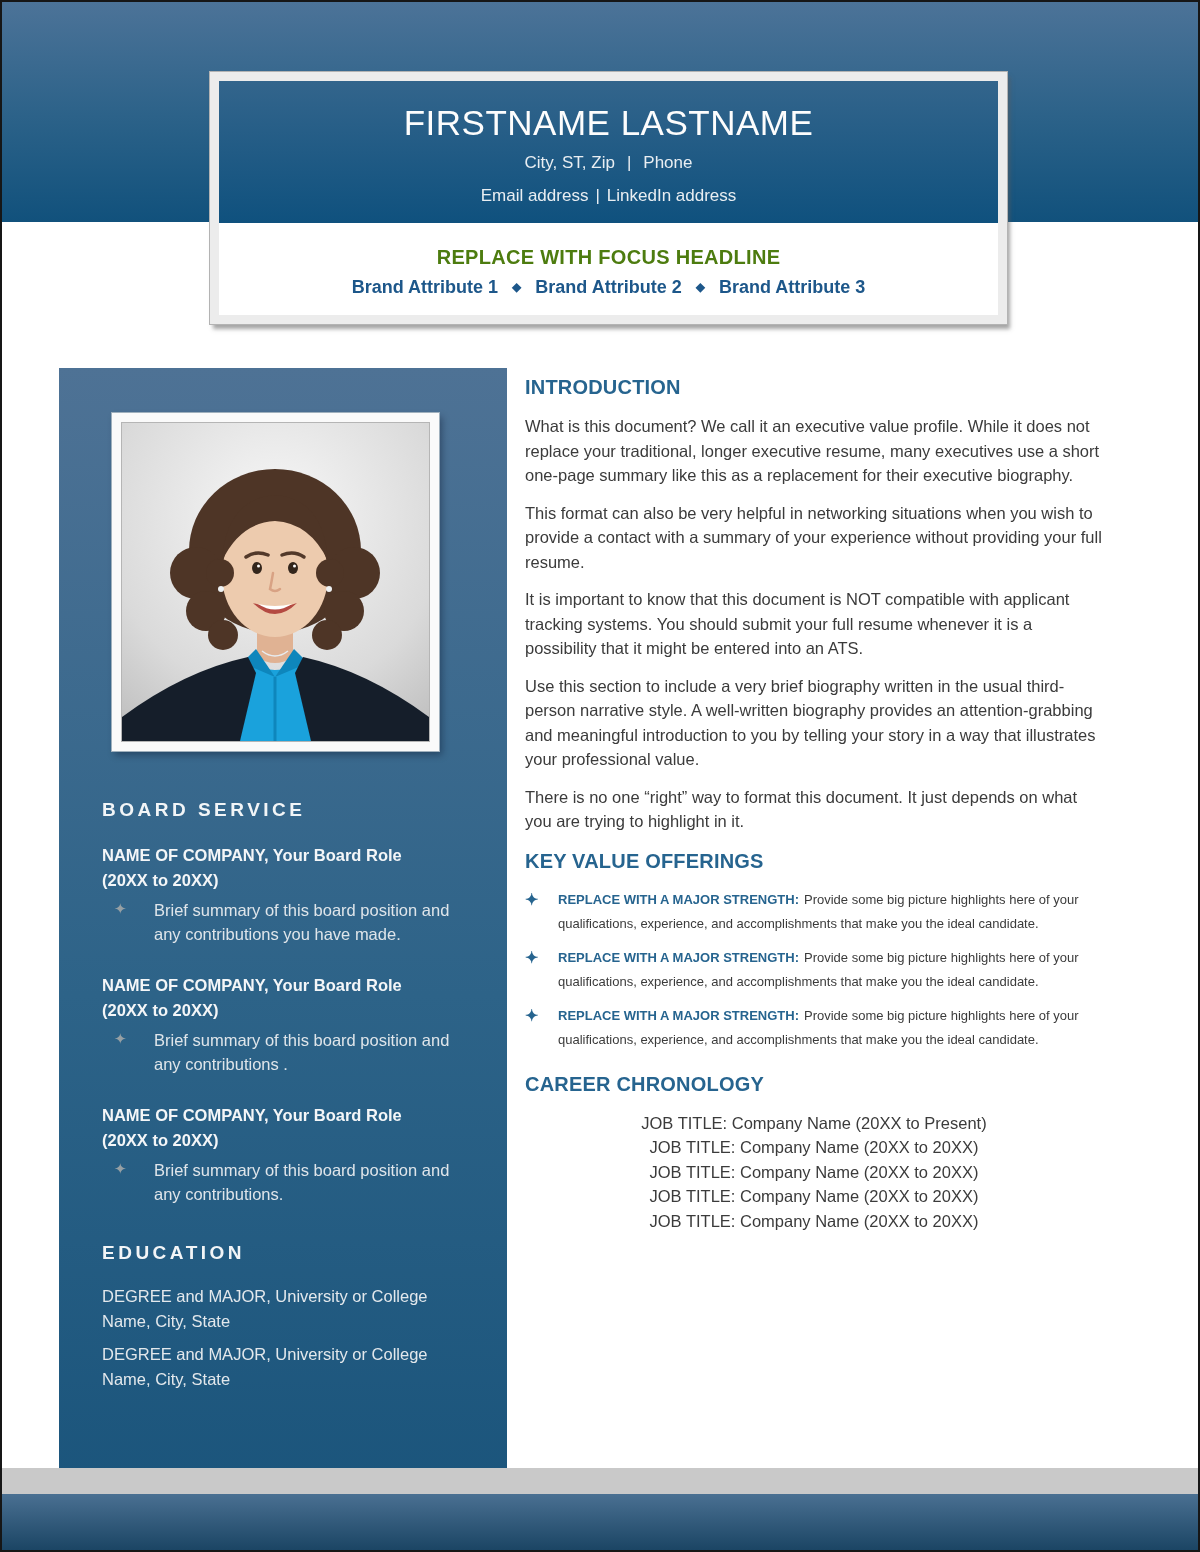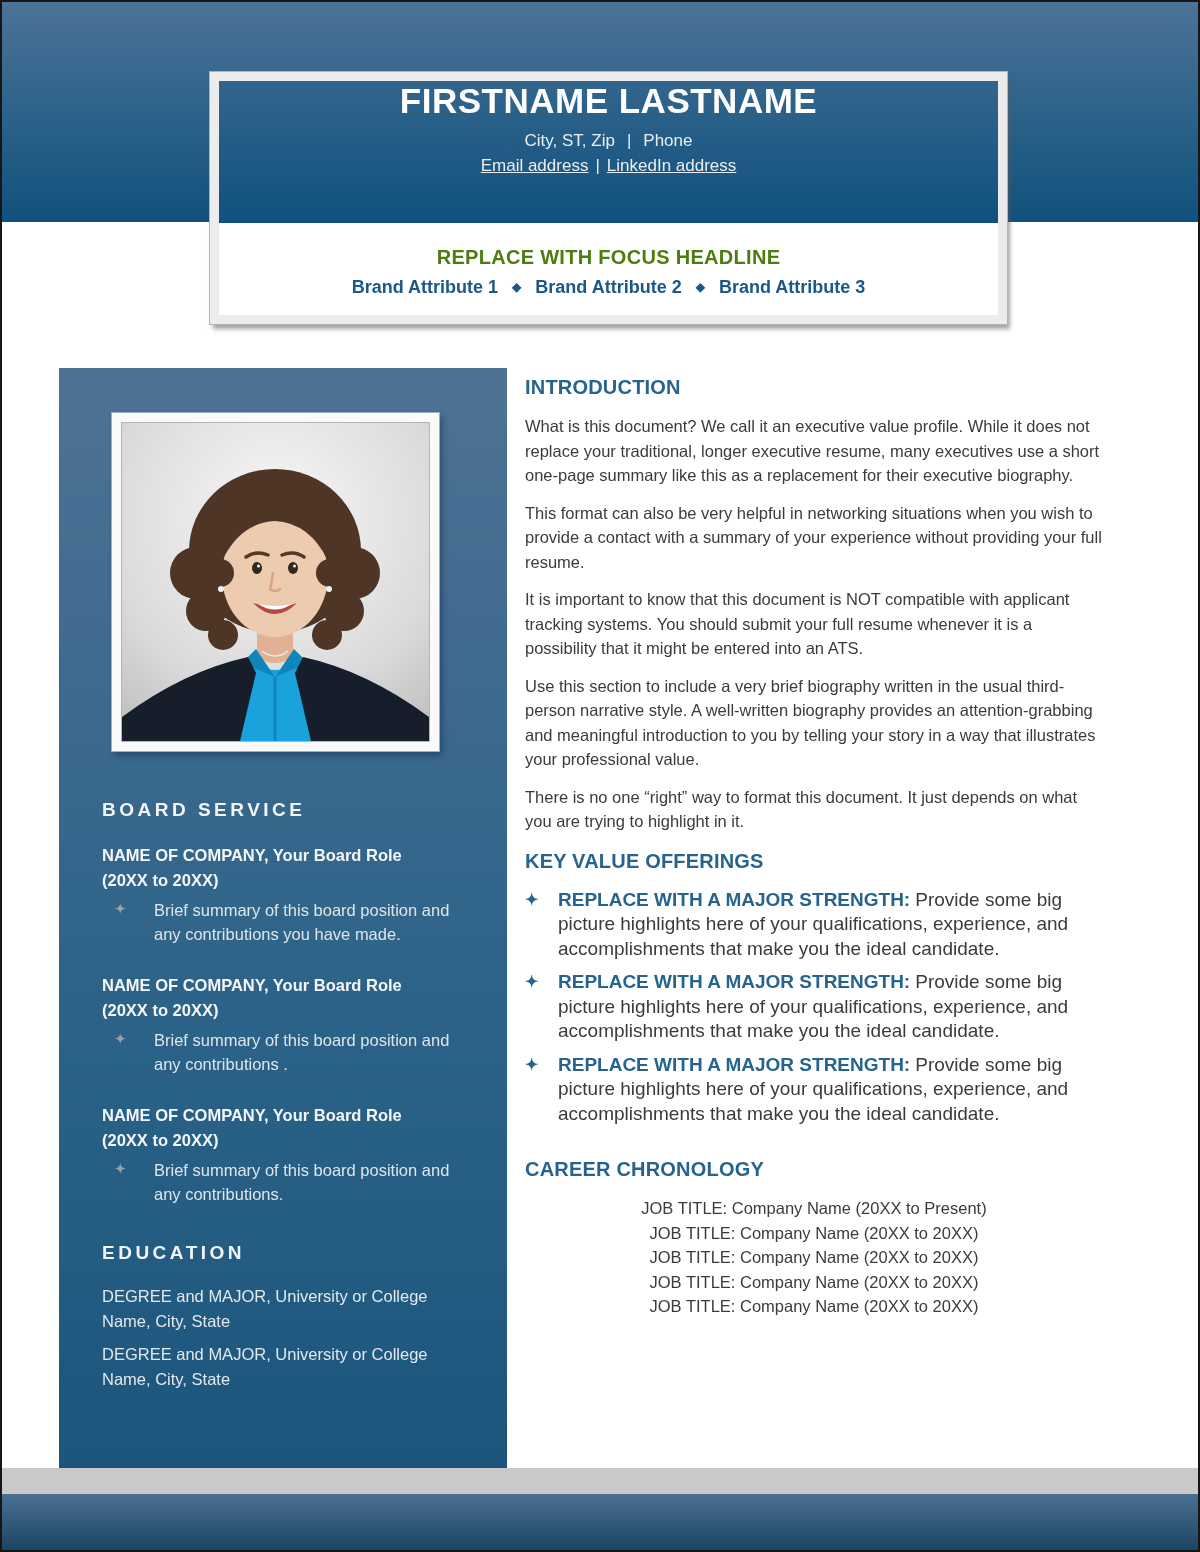--- a/index.html
+++ b/index.html
@@ -10,21 +10,21 @@
   }
   
   .top-band{position:absolute;left:0;top:0;width:100%;height:220px;
     background:linear-gradient(180deg,#4c7398 0%, #2a6188 55%, #11517c 100%);}
   
   .header-box{position:absolute;left:208px;top:70px;width:797px;height:252px;
     box-sizing:border-box;background:#ffffff;border:9px solid #ececec;
     box-shadow:0 0 0 1px #b3b3b3, 3px 5px 4px rgba(90,90,90,0.55);}
   .hb-blue{height:142px;background:linear-gradient(180deg,#33658c 0%,#0f517e 100%);
     text-align:center;color:#ffffff;}
-  .hb-name{font-size:35px;font-weight:bold;letter-spacing:0.5px;color:#fdfdfd;}
+  .hb-name{padding-top:22px;font-size:35px;font-weight:normal;letter-spacing:0.5px;color:#fdfdfd;}
   .hb-contact{margin-top:7px;font-size:17px;color:#e9eef2;line-height:25px;}
   .hb-sep1{margin:0 12px;} .hb-sep2{margin:0 7px;}
   .hb-white{text-align:center;}
   .hb-focus{margin-top:23px;font-size:20px;font-weight:bold;color:#4d7c0f;letter-spacing:0.3px;}
   .hb-brand{margin-top:8px;font-size:18px;font-weight:bold;color:#1d578a;}
   .dia{font-size:12px;margin:0 14px;vertical-align:2px;}
   
   .sidebar{position:absolute;left:57px;top:366px;width:448px;height:1393px;
     background:linear-gradient(180deg,#4e7295 0%,#2d6388 45%,#114d75 100%);}
   .photo-frame{position:absolute;left:53px;top:45px;width:327px;height:338px;
@@ -41,43 +41,43 @@
   .bullet-text{flex:1;font-size:16.5px;line-height:24px;color:#dfe5ea;}
   .edu-heading{margin-top:36px;margin-bottom:20px;}
   .edu-entry{font-size:16.5px;line-height:25px;margin-bottom:8px;color:#e3e8ec;}
   
   .main-col{position:absolute;left:523px;top:374px;width:578px;color:#3b3b3b;}
   .main-heading{font-size:20px;font-weight:bold;color:#26648f;margin:0 0 15px 0;letter-spacing:0.2px;}
   .body-p{font-size:16.5px;line-height:24.5px;margin:0 0 13px 0;}
   .kvo-heading{margin-top:16px;}
   .kvo-item{display:flex;margin-bottom:9px;}
   .kvo-star{width:20px;margin-right:13px;color:#26648f;font-size:16px;font-weight:bold;padding-top:2px;}
-  .kvo-text{flex:1;font-size:19px;line-height:24.5px;}
+  .kvo-text{flex:1;font-size:13px;line-height:24.5px;}
   .kvo-strong{font-weight:bold;color:#26648f;margin-right:5px;}
-  .career-heading{margin-top:32px;}
+  .career-heading{margin-top:20px;}
   .job-line{font-size:16.5px;line-height:24.5px;text-align:center;}
   
   .footer-gray{position:absolute;left:0;top:1466px;width:100%;height:26px;background:#c9c9c9;}
   .footer-blue{position:absolute;left:0;top:1492px;width:100%;height:56px;
     background:linear-gradient(180deg,#4a7092 0%,#1b4564 100%);}
 </style>
 </head>
 <body>
 
 <div class="page">
 
   <div class="top-band"></div>
 
   <div class="header-box">
     <div class="hb-blue">
       <div class="hb-name">FIRSTNAME LASTNAME</div>
       <div class="hb-contact">
         <span>City, ST, Zip</span><span class="hb-sep1">|</span><span>Phone</span>
       </div>
-      <div class="hb-contact" style="margin-top:0;text-decoration:underline;">
+      <div class="hb-contact" style="margin-top:8px;">
         <span>Email address</span><span class="hb-sep2">|</span><span>LinkedIn address</span>
       </div>
     </div>
     <div class="hb-white">
       <div class="hb-focus">REPLACE WITH FOCUS HEADLINE</div>
       <div class="hb-brand">
         <span>Brand Attribute 1</span><span class="dia">◆</span><span>Brand Attribute 2</span><span class="dia">◆</span><span>Brand Attribute 3</span>
       </div>
     </div>
   </div>

